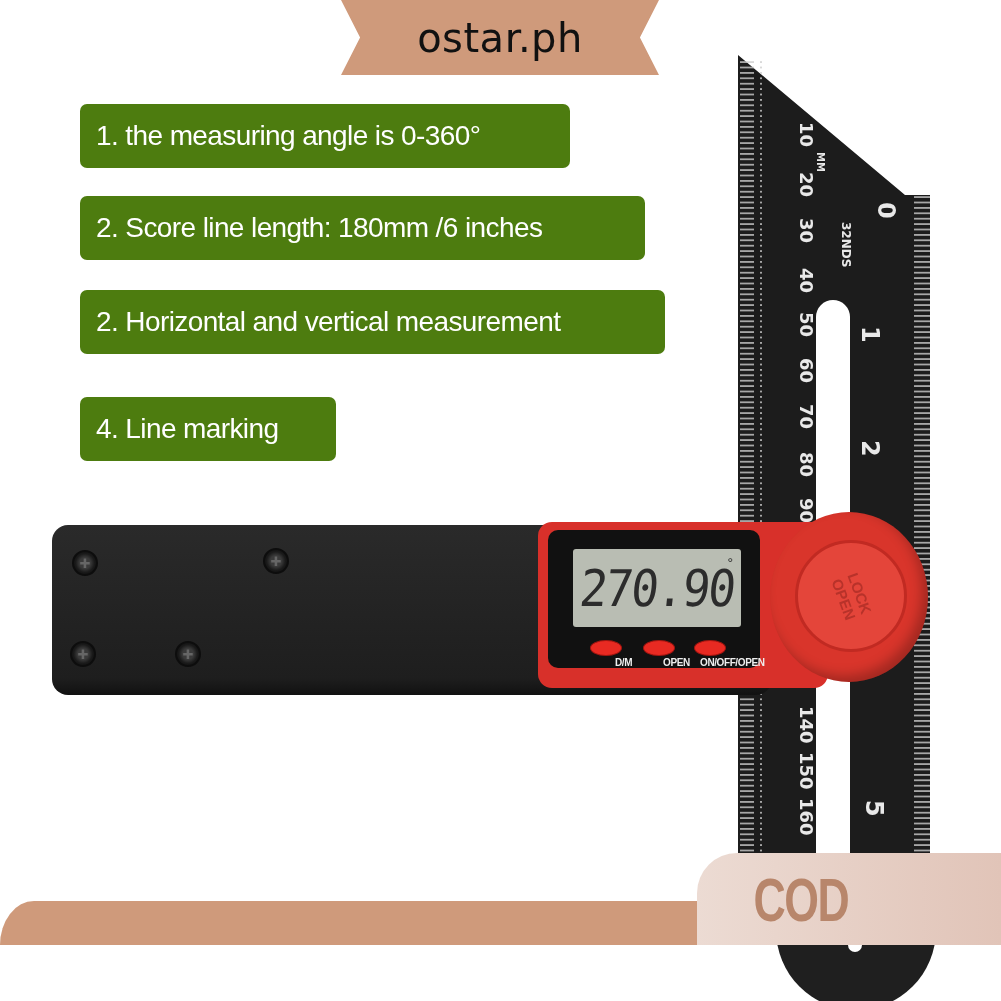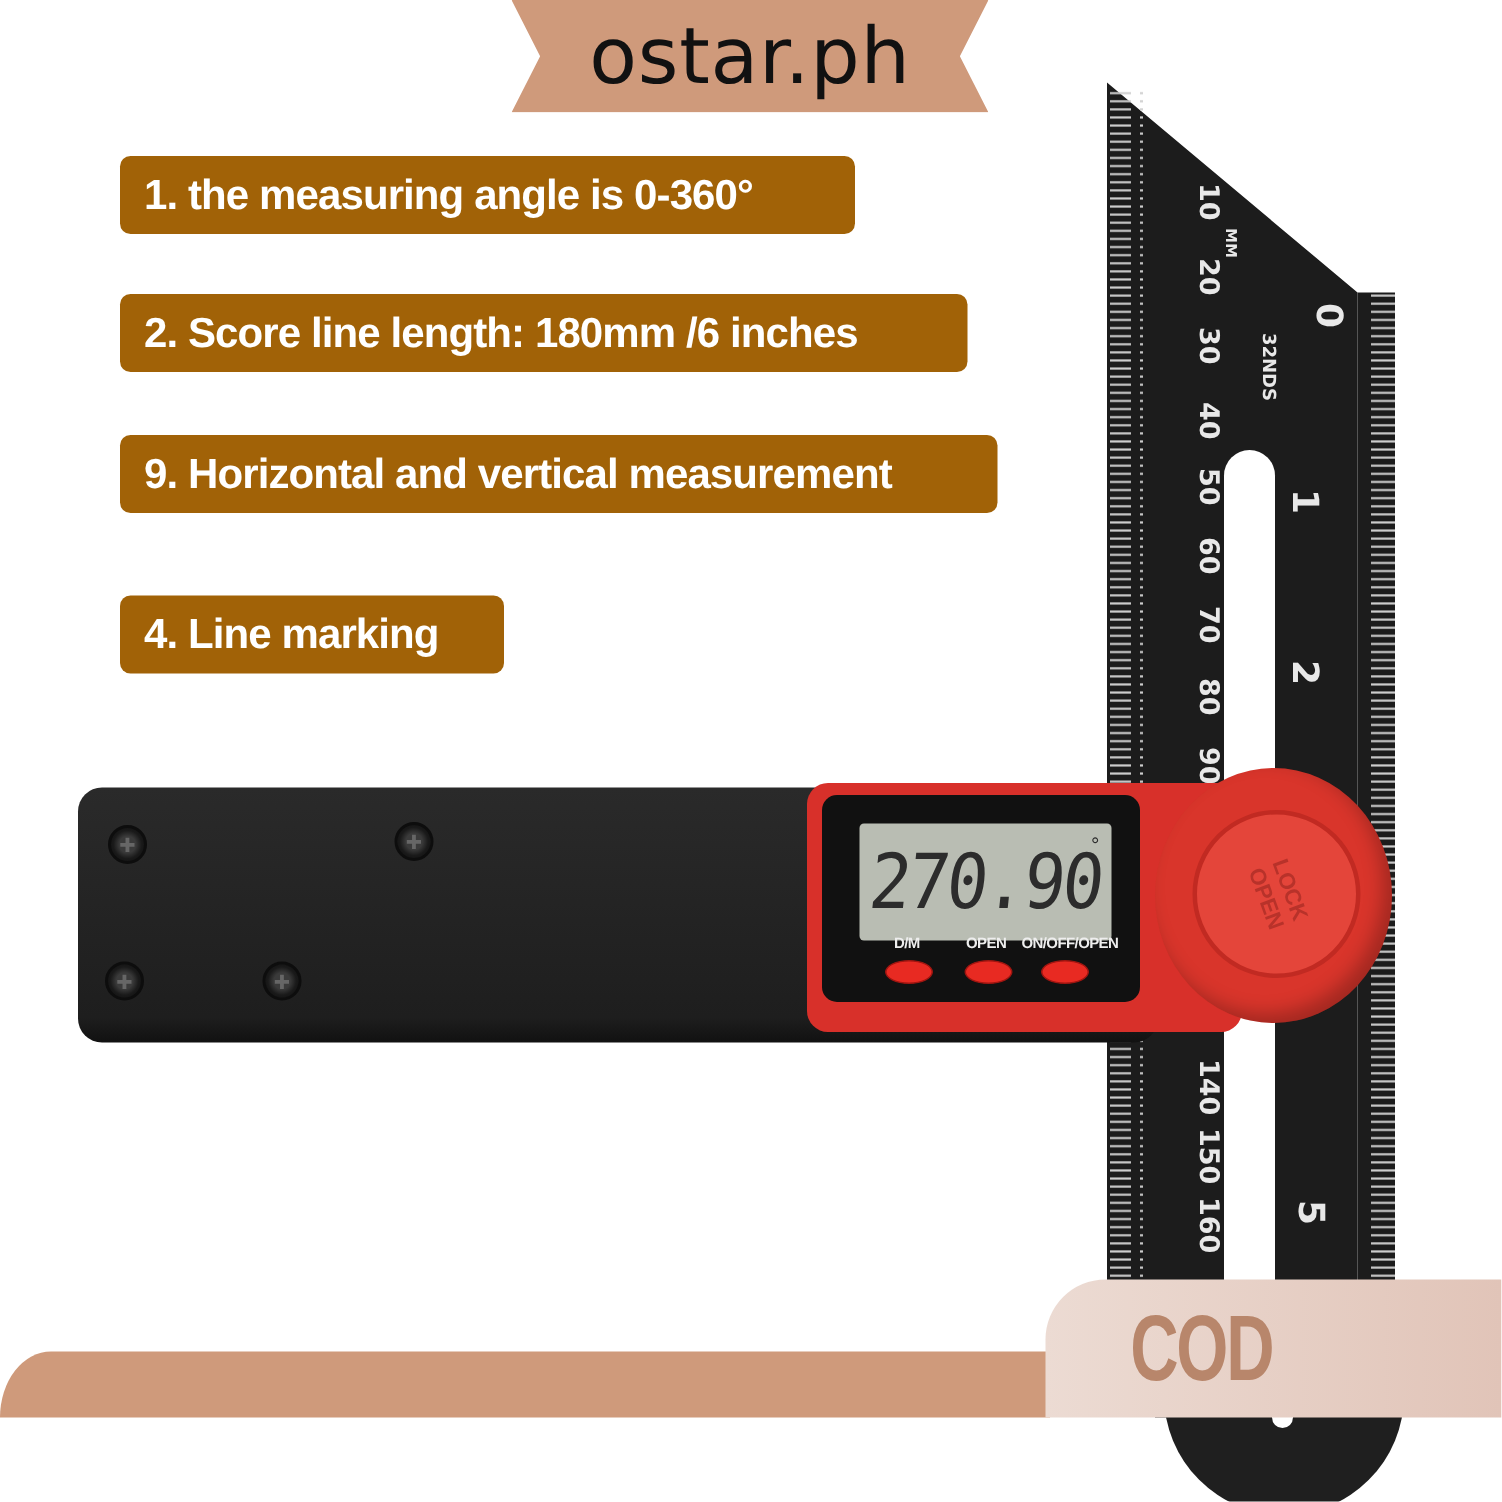--- a/index.html
+++ b/index.html
@@ -5,25 +5,25 @@
   * { box-sizing: border-box; margin: 0; padding: 0; }
   html, body { width: 1001px; height: 1001px; background: #ffffff; overflow: hidden; }
   body { position: relative; font-family: "Liberation Sans", sans-serif; }
 
   .banner-top {
     position: absolute; left: 341px; top: 0; width: 318px; height: 75px;
     background: #cf9a7b;
     clip-path: polygon(0 0, 100% 0, 94% 50%, 100% 100%, 0 100%, 6% 50%);
     display: flex; align-items: center; justify-content: center;
   }
-  .banner-top span { font-family: "DejaVu Sans", sans-serif; font-size: 52px; color: #111; letter-spacing: 0.5px; }
+  .banner-top span { font-family: "DejaVu Sans", sans-serif; font-size: 40px; color: #111; letter-spacing: 0.5px; }
 
   .feature {
-    position: absolute; left: 80px; height: 52px; background: #a16207;
-    border-radius: 7px; color: #fff; font-weight: bold; font-size: 28px;
+    position: absolute; left: 80px; height: 64px; background: #4d7c0f;
+    border-radius: 7px; color: #fff; font-weight: normal; font-size: 28px;
     display: flex; align-items: center; padding-left: 16px; letter-spacing: -0.6px;
     font-family: "Liberation Sans", sans-serif;
   }
   .f1 { top: 104px; width: 490px; }
   .f2 { top: 196px; width: 565px; text-align: center; }
   .f3 { top: 290px; width: 585px; }
   .f4 { top: 380px; width: 256px; margin-top: 17px; }
 
   
   .ruler-v { position: absolute; left: 0; top: 0; width: 1001px; height: 1001px; pointer-events: none; }
@@ -48,21 +48,21 @@
     position: absolute; left: 548px; top: 530px; width: 212px; height: 138px;
     background: #111; border-radius: 10px;
   }
   .lcd {
     position: absolute; left: 573px; top: 549px; width: 168px; height: 78px;
     background: #b9bdb3; border-radius: 3px;
     display: flex; align-items: center; justify-content: center;
   }
   .lcd-val { font-family: "DejaVu Sans Mono", monospace; font-size: 46px; color: #2c2c2c; letter-spacing: -2px; transform: skewX(-6deg) scaleY(1.1); }
   .lcd-deg { position: absolute; right: 8px; top: 6px; font-size: 14px; color: #2c2c2c; }
-  .btn-label { position: absolute; top: 624px; font-size: 10px; font-weight: bold; color: #eee; letter-spacing: -0.4px; }
+  .btn-label { position: absolute; top: 657px; font-size: 10px; font-weight: bold; color: #eee; letter-spacing: -0.4px; margin-left: 19px; }
   .btn { position: absolute; top: 640px; width: 32px; height: 16px; border-radius: 50%; background: #e82a22; border: 1px solid #a01510; }
 
   .knob-outer {
     position: absolute; left: 770px; top: 512px; width: 158px; height: 170px; border-radius: 50%;
     background: #d9352b; box-shadow: inset -6px -6px 12px rgba(0,0,0,0.25);
   }
   .knob-inner {
     position: absolute; left: 795px; top: 540px; width: 112px; height: 112px; border-radius: 50%;
     background: #e4453a; border: 3px solid #c12a22;
     display: flex; align-items: center; justify-content: center;
@@ -93,21 +93,21 @@
   <span>ostar.ph</span>
 </div>
 
 <div class="feature f1">
     <span>1. the measuring angle is 0-360°</span>
   </div>
 <div class="feature f2">
     <span>2. Score line length: 180mm /6 inches</span>
   </div>
 <div class="feature f3">
-    <span>9. Horizontal and vertical measurement</span>
+    <span>2. Horizontal and vertical measurement</span>
   </div>
 <div class="feature f4">
     <span>4. Line marking</span>
   </div>
 
 <svg class="ruler-v" viewBox="0 0 1001 1001">
   <defs>
     <pattern id="ticksL" width="20" height="5.4" patternUnits="userSpaceOnUse" x="740" y="0">
       <rect x="0" y="2" width="14" height="1.4" fill="#cfcfcf"></rect>
     </pattern>

